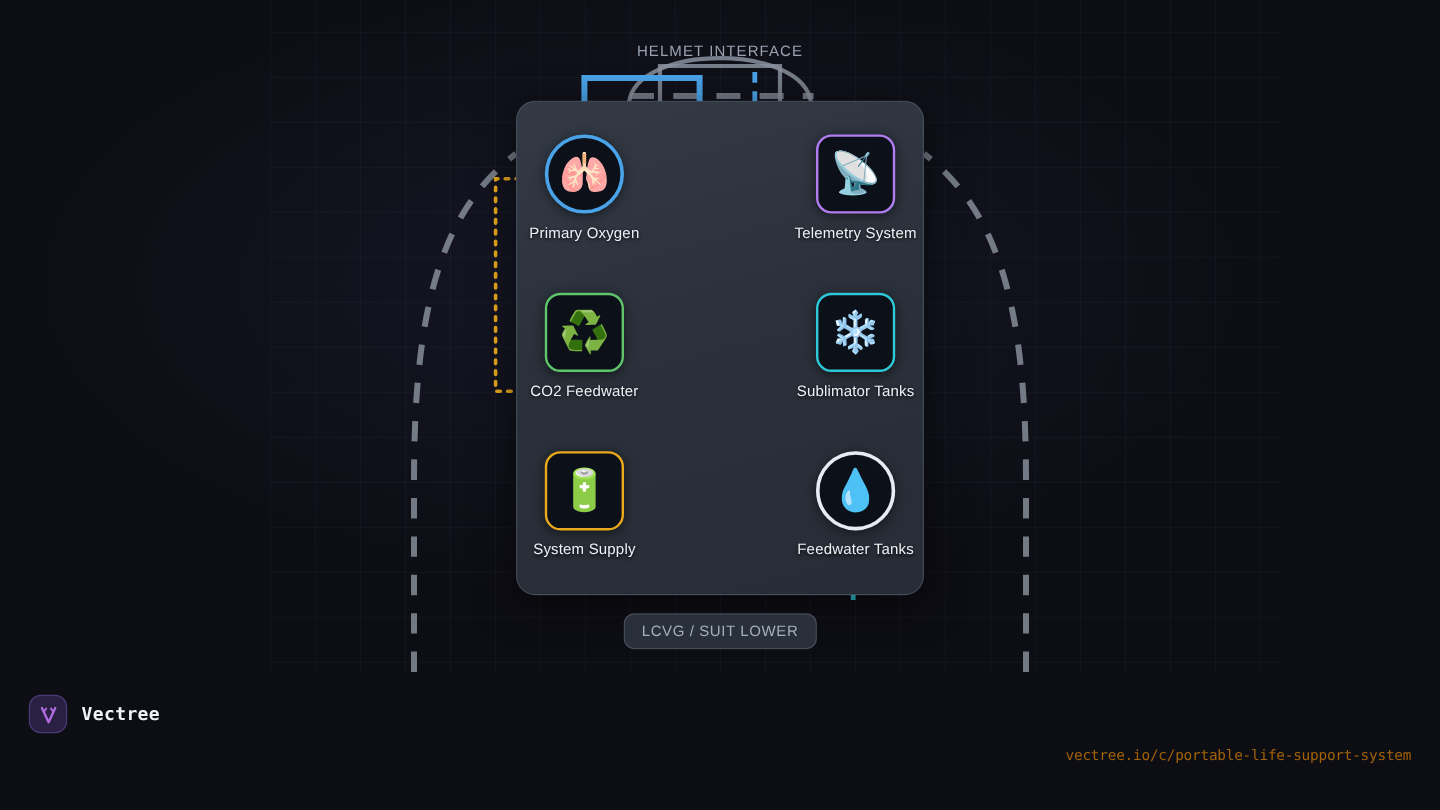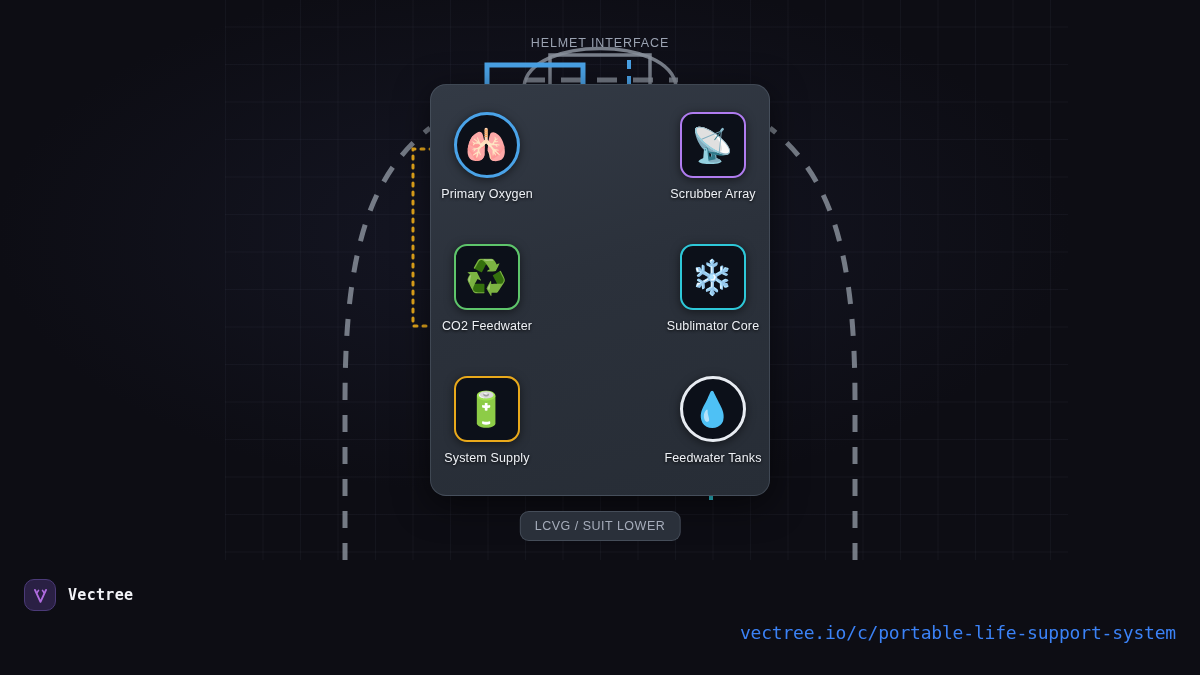--- a/index.html
+++ b/index.html
@@ -88,21 +88,21 @@
     font-size:15px; font-weight:bold; color:#f2f3f7; letter-spacing:0.3px;
   }
   #doc-title {
     position:absolute; left:24px; top:50px;
     font-family:"DejaVu Sans Mono","Liberation Mono",monospace;
     font-size:33px; font-weight:bold; color:#ffffff; letter-spacing:-0.2px;
   }
   #doc-url {
     position:absolute; right:24px; top:622px;
     font-family:"DejaVu Sans Mono","Liberation Mono",monospace;
-    font-size:18px; color:#3b82f6; letter-spacing:-0.2px;
+    font-size:12px; color:#a16207; letter-spacing:-0.2px;
   }
 </style>
 </head>
 <body>
 
 <div id="canvas">
 
   <div id="grid"></div>
   <div id="vignette"></div>
 
@@ -130,31 +130,31 @@
 
   <div class="tag" style="left:600px; top:36px;">HELMET INTERFACE</div>
 
   <div class="node" style="left:487px; top:112px;">
     <div class="shape circle" style="border-color:#4aa3e8;">🫁</div>
     <div class="label">Primary Oxygen</div>
   </div>
 
   <div class="node" style="left:713px; top:112px;">
     <div class="shape rounded" style="border-color:#b07cf0;">📡</div>
-    <div class="label">Scrubber Array</div>
+    <div class="label">Telemetry System</div>
   </div>
 
   <div class="node" style="left:487px; top:244px;">
     <div class="shape rounded" style="border-color:#5ec56b;">♻️</div>
     <div class="label">CO2 Feedwater</div>
   </div>
 
   <div class="node" style="left:713px; top:244px;">
     <div class="shape rounded" style="border-color:#2ec8d8;">❄️</div>
-    <div class="label">Sublimator Core</div>
+    <div class="label">Sublimator Tanks</div>
   </div>
 
   <div class="node" style="left:487px; top:376px;">
     <div class="shape rounded" style="border-color:#e9a91b;">🔋</div>
     <div class="label">System Supply</div>
   </div>
 
   <div class="node" style="left:713px; top:376px;">
     <div class="shape circle" style="border-color:#e8ecf2;">💧</div>
     <div class="label">Feedwater Tanks</div>

